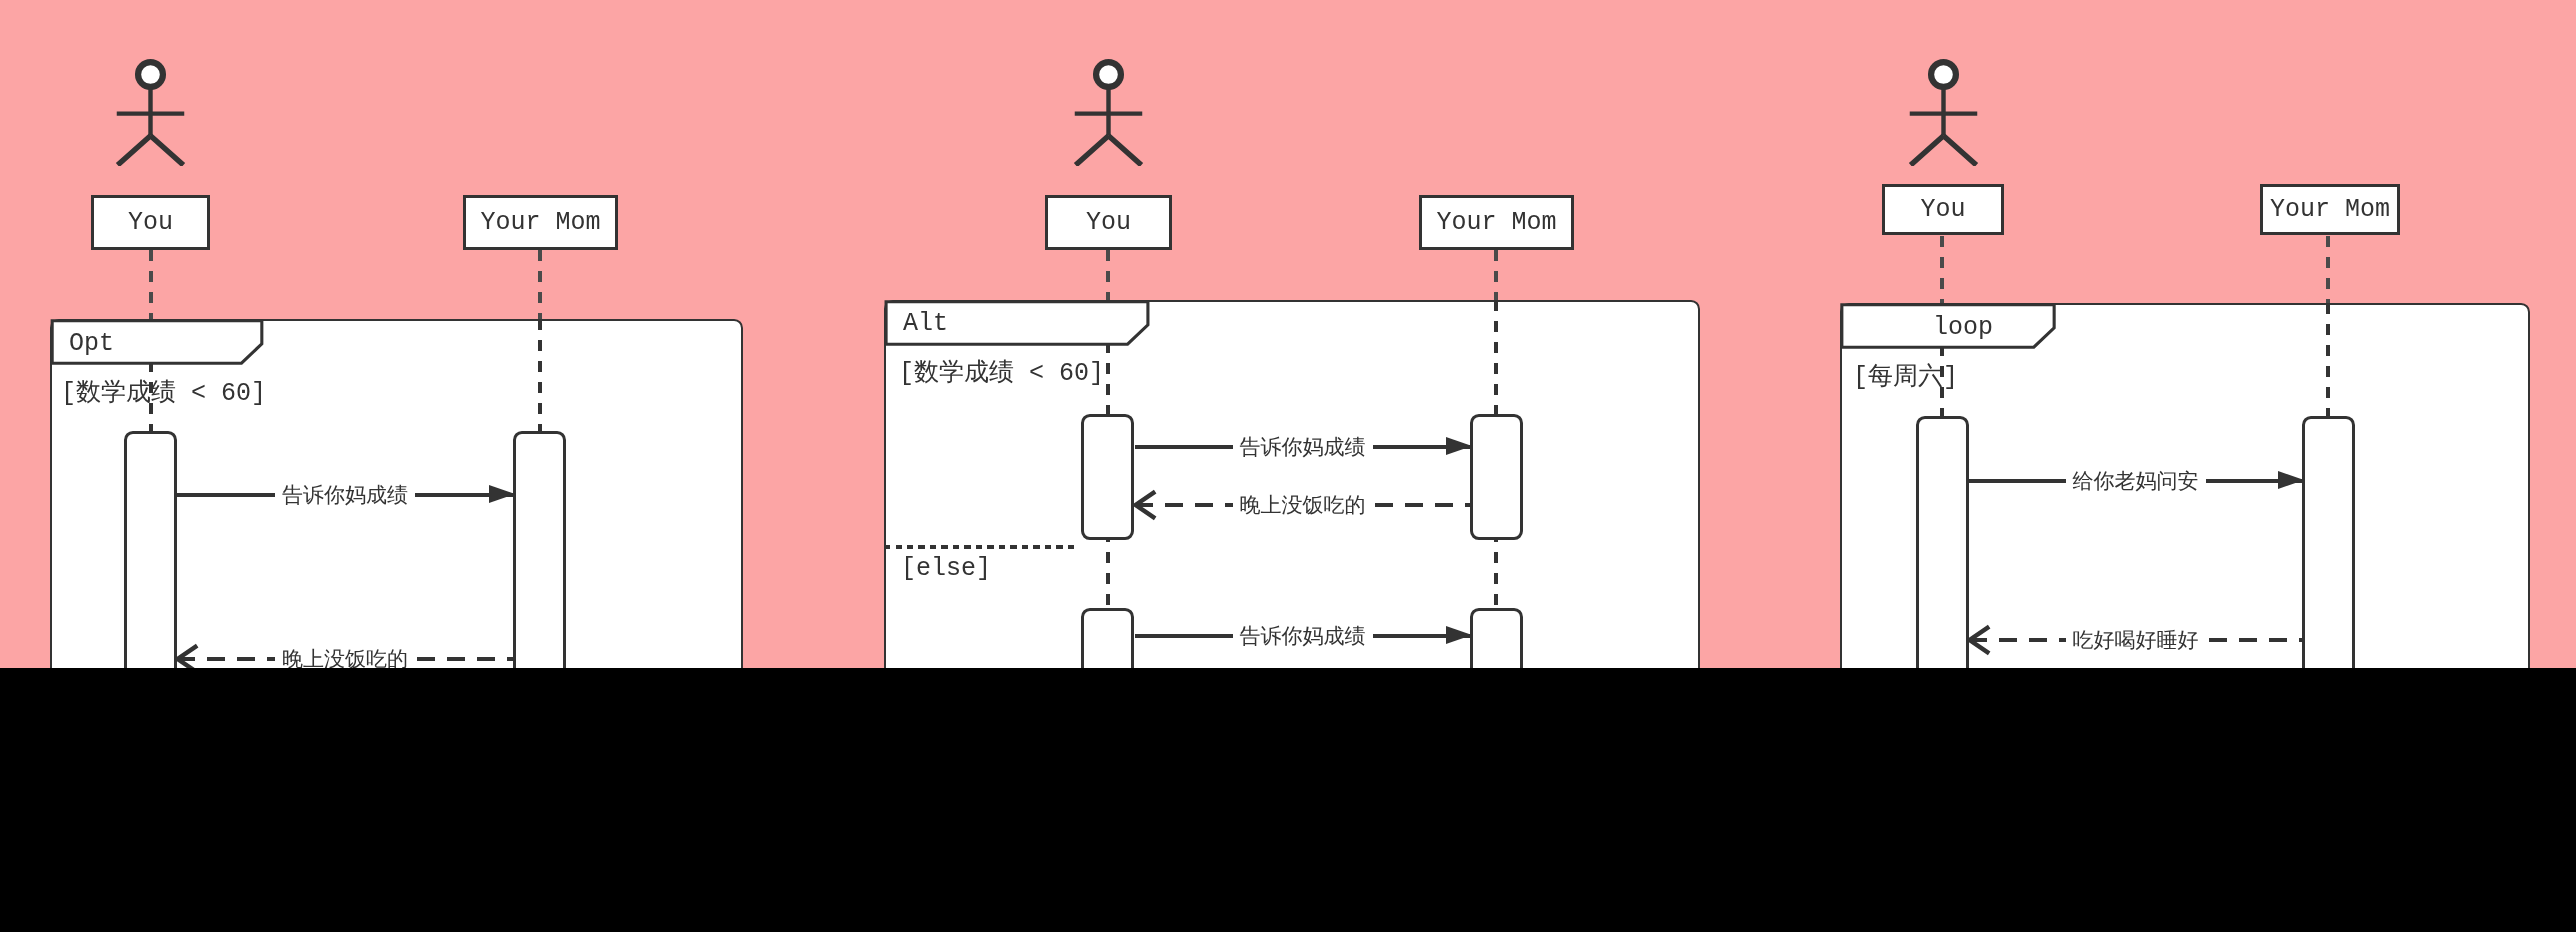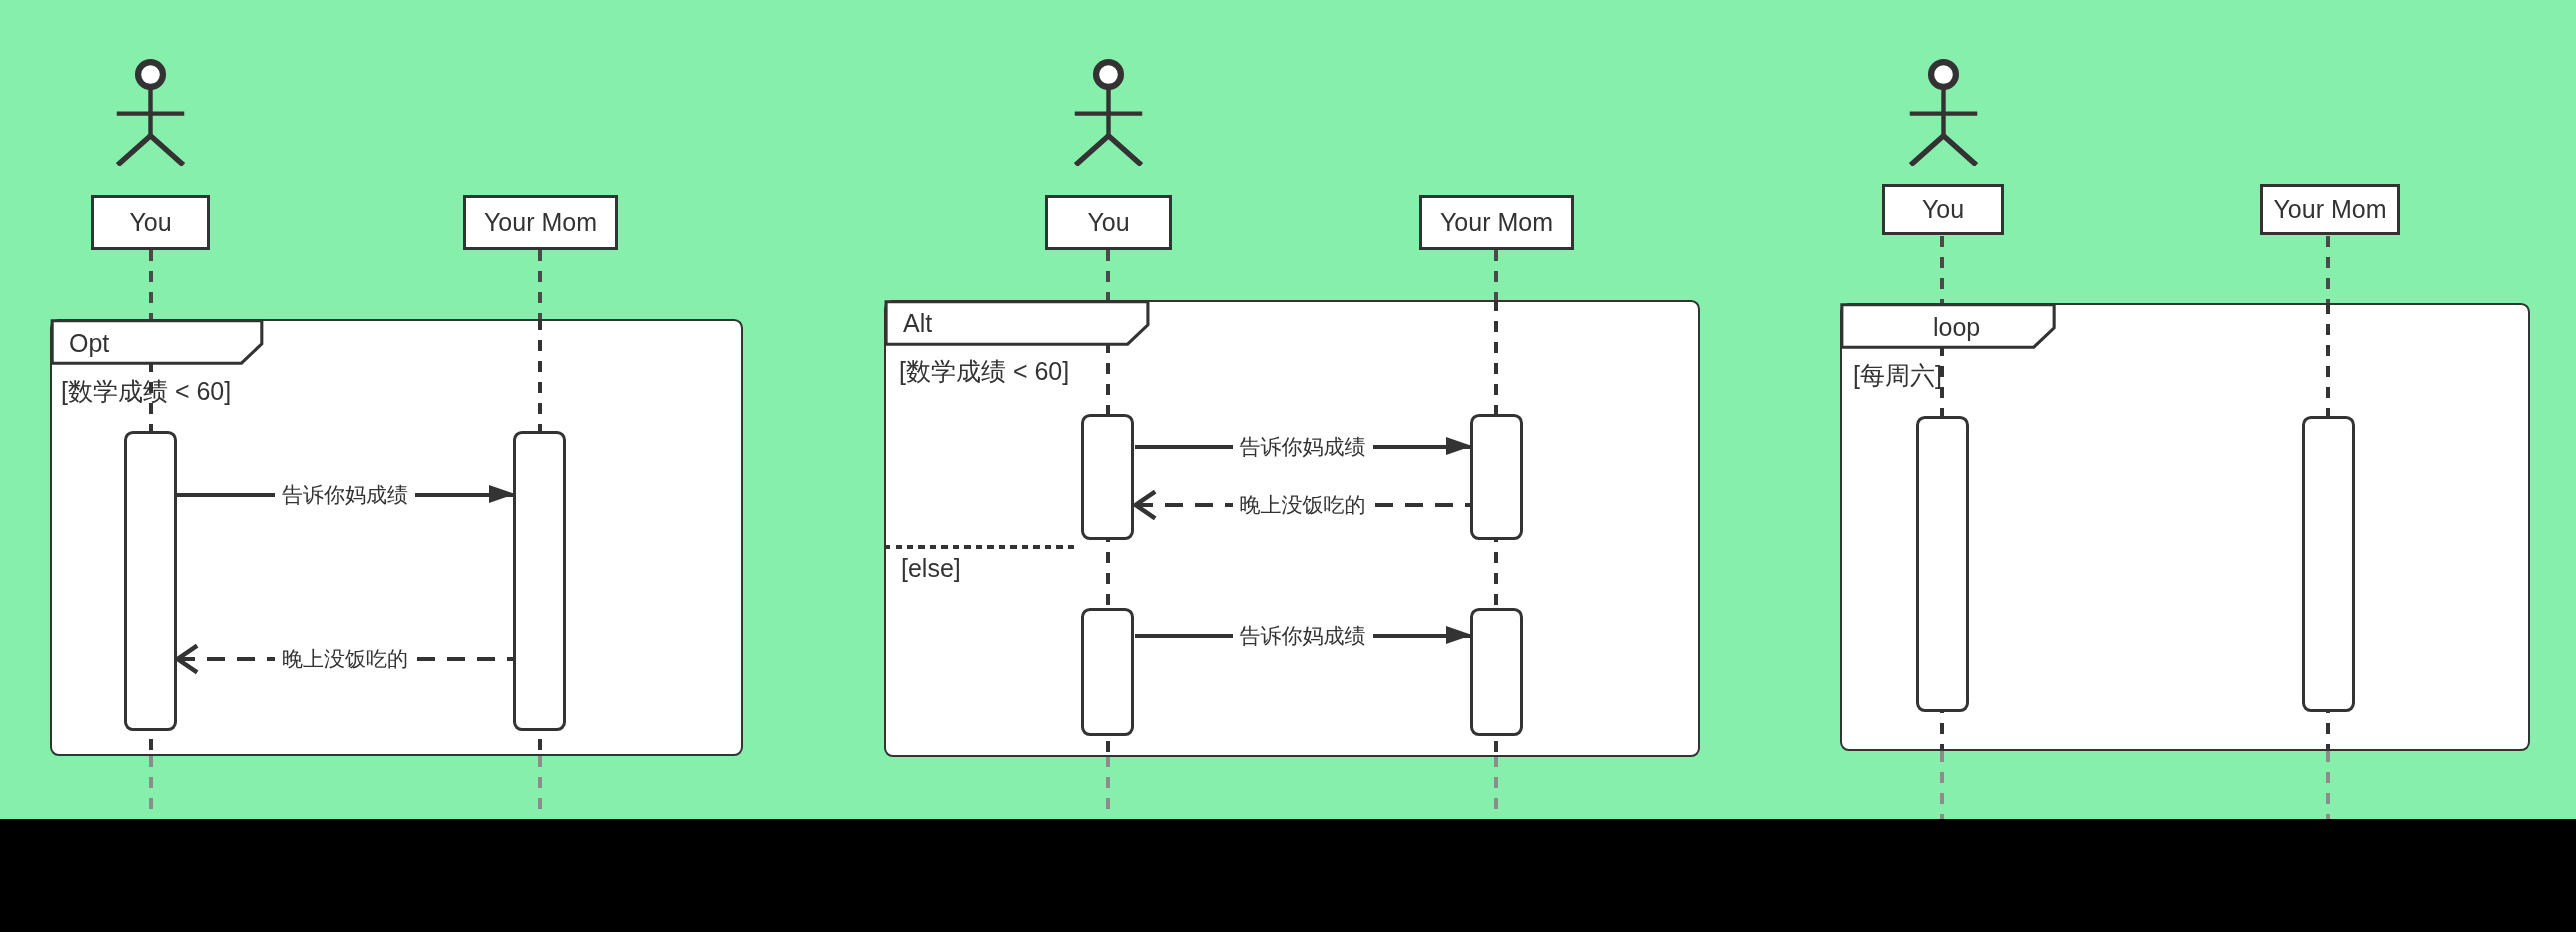--- a/index.html
+++ b/index.html
@@ -1,21 +1,21 @@
 <!DOCTYPE html>
 <html style="font-size:14px"><head>
 <meta charset="utf-8">
 <style>
   html,body{margin:0;padding:0;background:#000;}
   .canvas{
     position:relative;
-    width:2576px;height:819px;
-    background:#86efac;
+    width:2576px;height:668px;
+    background:#fca5a5;
     overflow:hidden;
-    font-family:Liberation Sans, sans-serif;
+    font-family:Liberation Mono, monospace;
     color:#333333;
   }
   .abs{position:absolute;}
 
   
   .actor-box{
     position:absolute;
     background:#ffffff;
     border:3.5px solid #333333;
     display:flex;align-items:center;justify-content:center;
@@ -210,15 +210,27 @@
   <div class="fragment" style="left:1840px;top:303px;width:690px;height:448px;"></div>
   <svg class="pentagon" style="left:1840px;top:303px;" width="216" height="46" viewBox="0 0 244 52">
     <path d="M2,2 H242 V28 L219,50 H2 Z" fill="#ffffff" stroke="#333333" stroke-width="3.5"></path>
   </svg>
   <span class="frag-label" style="left:1933px;top:313px;">loop</span>
   <span class="guard" style="left:1853px;top:359px;">[每周六]</span>
 
   <div class="activation" style="left:1916px;top:416px;width:53px;height:296px;"></div>
   <div class="activation" style="left:2302px;top:416px;width:53px;height:296px;"></div>
 
+  <div class="message" style="left:1969px;top:465px;width:333px;">
+    <div class="msg-line solid"></div>
+    <div class="arrow-solid-right"></div>
+    <span class="msg-label">给你老妈问安</span>
+  </div>
+  <div class="message" style="left:1969px;top:624px;width:333px;">
+    <div class="msg-line dashed"></div>
+    <svg class="arrow-open-left" width="25" height="32" viewBox="0 0 28 36">
+      <polyline points="26,3 4,18 26,33" fill="none" stroke="#333333" stroke-width="5"></polyline>
+    </svg>
+    <span class="msg-label">吃好喝好睡好</span>
+  </div>
 
 </div>
 
 
 </body></html>

